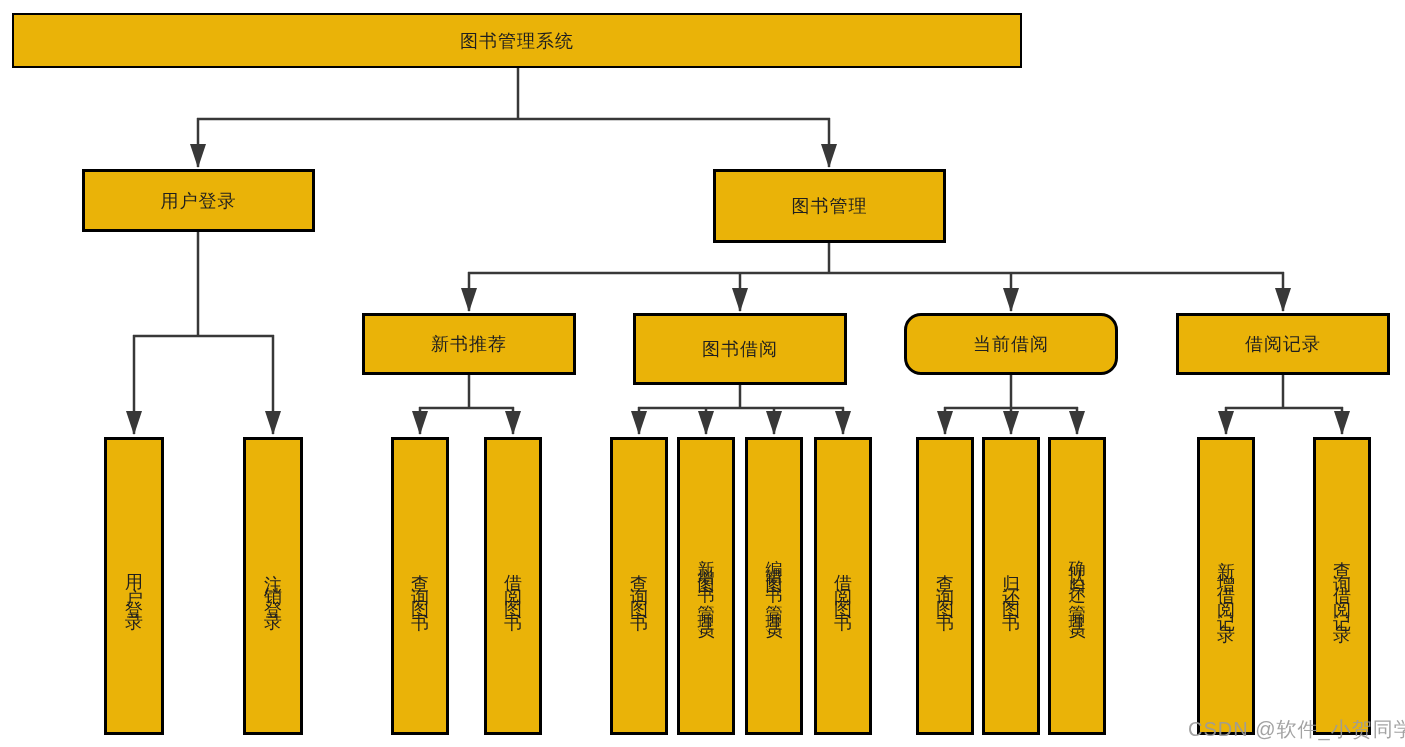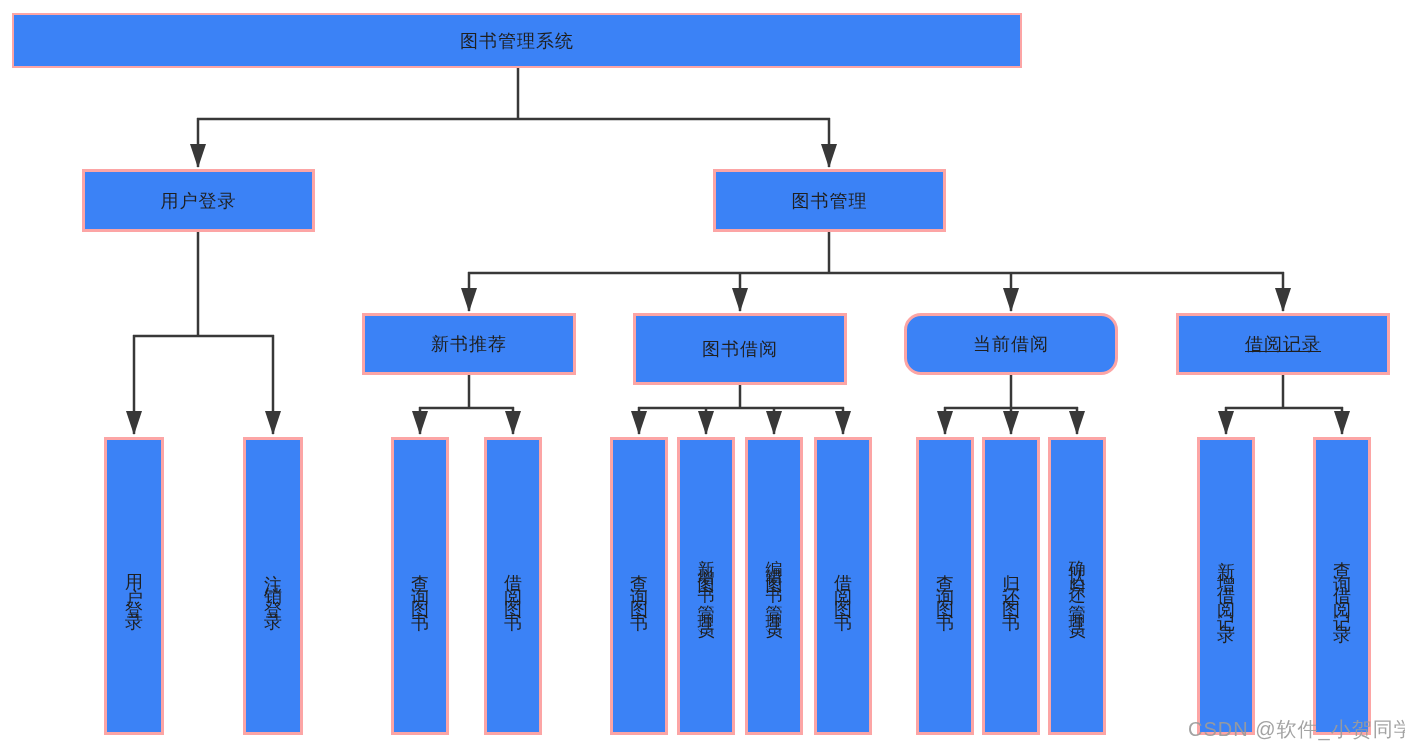--- a/index.html
+++ b/index.html
@@ -2,22 +2,22 @@
 <html><head>
 <meta charset="utf-8">
 <style>
   html,body{margin:0;padding:0;background:#ffffff;}
   body{font-family:"Liberation Sans",sans-serif;}
   .canvas{
     position:relative;width:1405px;height:747px;background:#ffffff;overflow:hidden;
   }
   .connectors{position:absolute;left:0;top:0;z-index:1;}
   .node{
-    position:absolute;box-sizing:border-box;background:#3b82f6;
-    border:3px solid #fca5a5;color:#1f1f1f;z-index:2;
+    position:absolute;box-sizing:border-box;background:#eab308;
+    border:3px solid #000000;color:#1f1f1f;z-index:2;
     display:flex;align-items:center;justify-content:center;
     font-size:18px;letter-spacing:1px;
   }
   .root{border-width:2px;font-size:18px;}
   .leaf{
     writing-mode:vertical-rl;text-orientation:mixed;
     letter-spacing:13px;font-size:18px;
   }
   .leaf.tight{letter-spacing:9px;font-size:17px;}
   .watermark{
@@ -75,26 +75,26 @@
       <line x1="1011" y1="407" x2="1011" y2="434" marker-end="url(#arrow)"></line>
       <line x1="1077" y1="407" x2="1077" y2="434" marker-end="url(#arrow)"></line>
       <line x1="1226" y1="407" x2="1226" y2="434" marker-end="url(#arrow)"></line>
       <line x1="1342" y1="407" x2="1342" y2="434" marker-end="url(#arrow)"></line>
     </g>
   </svg>
 
   <div class="node root" style="left:12px;top:13px;width:1010px;height:55px;">图书管理系统</div>
 
   <div class="node" style="left:82px;top:169px;width:233px;height:63px;">用户登录</div>
-  <div class="node" style="left:713px;top:169px;width:233px;height:63px;">图书管理</div>
+  <div class="node" style="left:713px;top:169px;width:233px;height:74px;">图书管理</div>
 
   <div class="node" style="left:362px;top:313px;width:214px;height:62px;font-family:Liberation Mono, monospace;">新书推荐</div>
   <div class="node" style="left:633px;top:313px;width:214px;height:72px;">图书借阅</div>
   <div class="node" style="left:904px;top:313px;width:214px;height:62px;border-radius:17px;">当前借阅</div>
-  <div class="node" style="left:1176px;top:313px;width:214px;height:62px;text-decoration:underline;">借阅记录</div>
+  <div class="node" style="left:1176px;top:313px;width:214px;height:62px;">借阅记录</div>
 
   <div class="node leaf" style="left:104px;top:437px;width:60px;height:298px;">用户登录</div>
   <div class="node leaf" style="left:243px;top:437px;width:60px;height:298px;">注销登录</div>
 
   <div class="node leaf" style="left:391px;top:437px;width:58px;height:298px;">查询图书</div>
   <div class="node leaf" style="left:484px;top:437px;width:58px;height:298px;">借阅图书</div>
 
   <div class="node leaf" style="left:610px;top:437px;width:58px;height:298px;">查询图书</div>
   <div class="node leaf tight" style="left:677px;top:437px;width:58px;height:298px;">新增图书（管理员）</div>
   <div class="node leaf tight" style="left:745px;top:437px;width:58px;height:298px;">编辑图书（管理员）</div>

